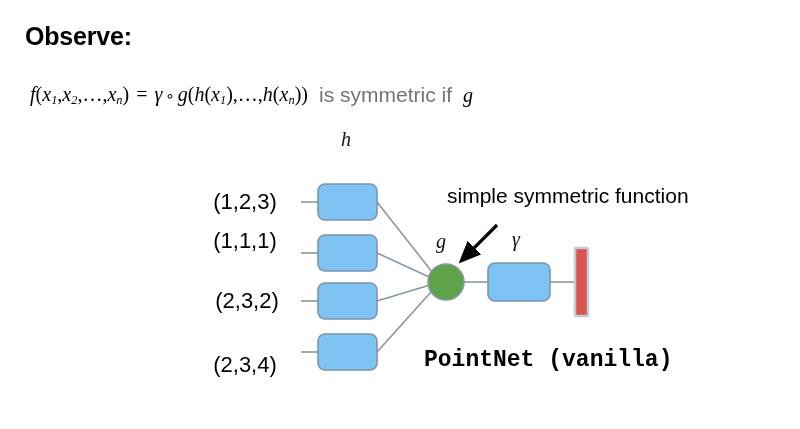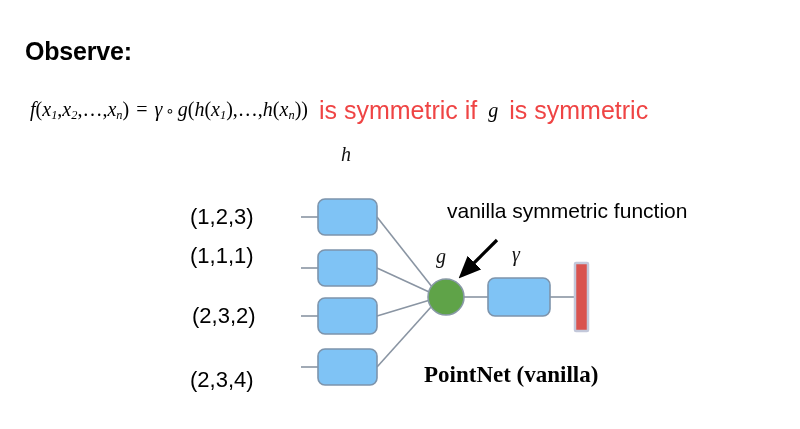--- a/index.html
+++ b/index.html
@@ -13,21 +13,20 @@
     position: relative;
     overflow: hidden;
     font-family: "Liberation Sans", sans-serif;
     color: #000000;
   }
 
   .slide {
     position: absolute;
     inset: 0;
     background: #ffffff;
-    margin-top: 15px;
   }
 
   
   .heading {
     position: absolute;
     left: 25px;
     top: 22px;
     font-size: 25px;
     font-weight: bold;
     letter-spacing: -0.2px;
@@ -54,23 +53,23 @@
   .math .up {
     font-style: normal;
   }
   .math sub {
     font-size: 0.62em;
     font-style: italic;
     vertical-align: -0.28em;
   }
   .eq-text {
     font-family: "Liberation Sans", sans-serif;
-    font-size: 25px;
+    font-size: 21px;
     font-style: normal;
-    color: #ef4444;
+    color: #737373;
   }
   .gap-s { display: inline-block; width: 7px; }
   .gap-m { display: inline-block; width: 11px; }
   .ring {
     font-family: "Liberation Serif", serif;
     font-style: normal;
     font-size: 15px;
     padding: 0 3px;
   }
 
@@ -87,21 +86,21 @@
   }
 
   .lbl {
     position: absolute;
     font-family: "Liberation Sans", sans-serif;
     font-size: 22px;
     color: #000;
     white-space: nowrap;
   }
   .lbl-tuple {
-    text-align: left;
+    text-align: center;
     width: 110px;
   }
 
   .glyph {
     position: absolute;
     font-family: "Liberation Serif", serif;
     font-style: italic;
     font-size: 20px;
     color: #111;
     white-space: nowrap;
@@ -110,42 +109,41 @@
   .annot {
     position: absolute;
     font-family: "Liberation Sans", sans-serif;
     font-size: 21px;
     color: #000;
     white-space: nowrap;
   }
 
   .caption {
     position: absolute;
-    font-family: Liberation Serif, serif;
+    font-family: Liberation Mono, monospace;
     font-size: 23px;
     font-weight: bold;
     color: #000;
     white-space: nowrap;
   }
 </style>
 </head>
 <body>
 
 <div class="slide">
 
   <div class="heading">Observe:</div>
 
   <div class="eq-line">
     <span class="math"><span>f</span><span class="up">(</span><span>x</span><sub>1</sub><span class="up">,</span><span>x</span><sub>2</sub><span class="up">,</span><span class="up">…</span><span class="up">,</span><span>x</span><sub>n</sub><span class="up">)</span><span class="gap-s"></span><span class="up">=</span><span class="gap-s"></span><span>γ</span><span class="ring">∘</span><span>g</span><span class="up">(</span><span>h</span><span class="up">(</span><span>x</span><sub>1</sub><span class="up">)</span><span class="up">,</span><span class="up">…</span><span class="up">,</span><span>h</span><span class="up">(</span><span>x</span><sub>n</sub><span class="up">)</span><span class="up">)</span></span>
     <span class="gap-m"></span>
     <span class="eq-text">is symmetric if</span>
     <span class="gap-m"></span>
     <span class="math">g</span>
     <span class="gap-m"></span>
-    <span class="eq-text">is symmetric</span>
   </div>
 
   <div class="diagram">
 
     <svg width="800" height="300" viewBox="0 0 800 300">
 
       <line x1="301" y1="82" x2="318" y2="82" stroke="#8A95A3" stroke-width="1.6"></line>
       <line x1="301" y1="133" x2="318" y2="133" stroke="#8A95A3" stroke-width="1.6"></line>
       <line x1="301" y1="181" x2="318" y2="181" stroke="#8A95A3" stroke-width="1.6"></line>
       <line x1="301" y1="232" x2="318" y2="232" stroke="#8A95A3" stroke-width="1.6"></line>
@@ -182,18 +180,18 @@
 
     <div class="lbl lbl-tuple" style="left:190px; top:69px;">(1,2,3)</div>
     <div class="lbl lbl-tuple" style="left:190px; top:108px;">(1,1,1)</div>
     <div class="lbl lbl-tuple" style="left:192px; top:168px;">(2,3,2)</div>
     <div class="lbl lbl-tuple" style="left:190px; top:232px;">(2,3,4)</div>
 
     <div class="glyph" style="left:436px; top:110px;">g</div>
 
     <div class="glyph" style="left:512px; top:108px;">γ</div>
 
-    <div class="annot" style="left:447px; top:64px;">vanilla symmetric function</div>
+    <div class="annot" style="left:447px; top:64px;">simple symmetric function</div>
 
     <div class="caption" style="left:424px; top:227px;">PointNet (vanilla)</div>
 
   </div>
 </div>
 
 </body></html>

